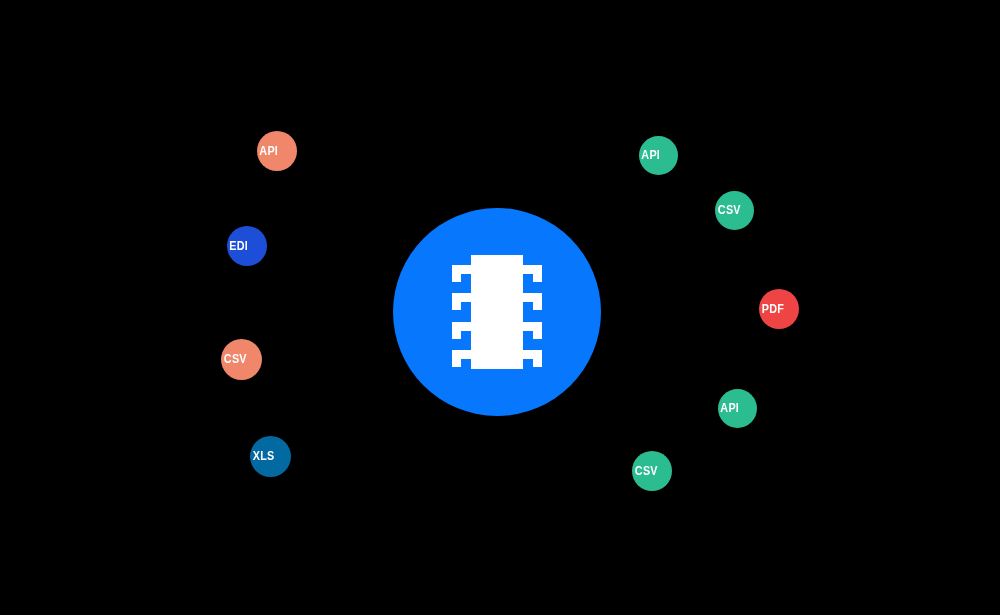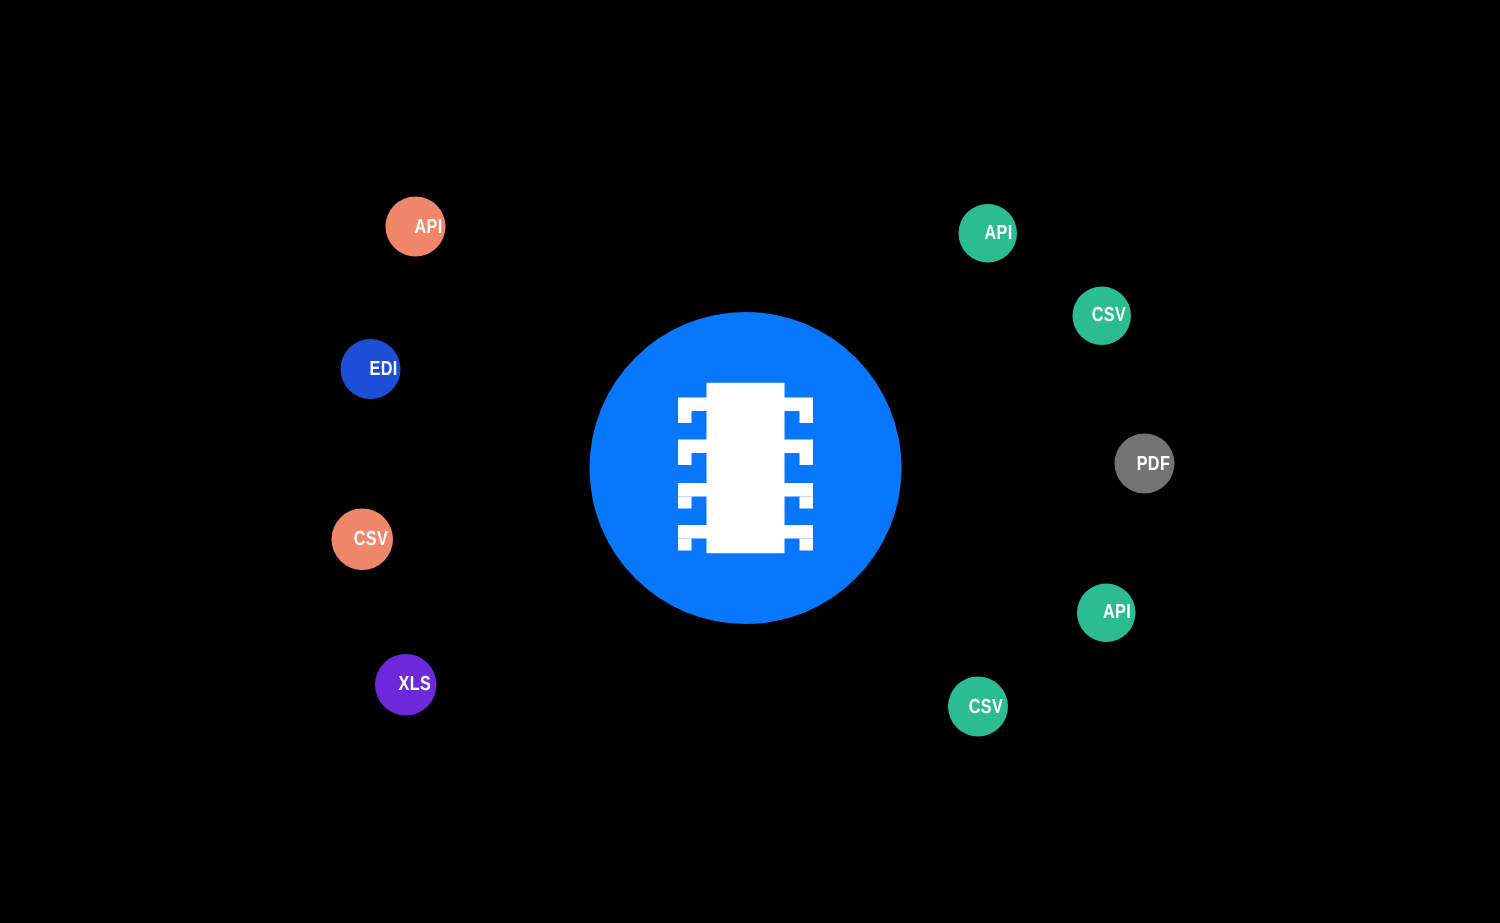--- a/index.html
+++ b/index.html
@@ -22,21 +22,21 @@
     justify-content: center;
   }
   .chip {
     display: block;
   }
   .node {
     position: absolute;
     border-radius: 50%;
     display: flex;
     align-items: center;
-    justify-content: flex-end;
+    justify-content: flex-start;
   }
   .node span {
     font-weight: 700;
     font-size: 13.5px;
     line-height: 1;
     letter-spacing: 0.3px;
     transform: scaleX(0.8);
     display: inline-block;
     white-space: nowrap;
   }
@@ -73,30 +73,30 @@
 
 <div class="node" style="width: 40px; height: 40px; left: 257px; top: 131px; background: rgb(240, 135, 107);">
       <span style="color: rgb(255, 255, 255);">API</span>
     </div>
     <div class="node" style="width: 40px; height: 40px; left: 227px; top: 226px; background: #1d4ed8;">
       <span style="color: rgb(255, 255, 255);">EDI</span>
     </div>
     <div class="node" style="width: 41px; height: 41px; left: 220.5px; top: 338.5px; background: rgb(240, 135, 107);">
       <span style="color: rgb(255, 255, 255);">CSV</span>
     </div>
-    <div class="node" style="width: 41px; height: 41px; left: 249.5px; top: 435.5px; background: #6d28d9;">
+    <div class="node" style="width: 41px; height: 41px; left: 249.5px; top: 435.5px; background: #0369a1;">
       <span style="color: rgb(255, 255, 255);">XLS</span>
     </div>
     <div class="node" style="width: 39px; height: 39px; left: 638.5px; top: 135.5px; background: rgb(43, 188, 144);">
       <span style="color: rgb(255, 255, 255);">API</span>
     </div>
     <div class="node" style="width: 39px; height: 39px; left: 714.5px; top: 190.5px; background: rgb(43, 188, 144);">
       <span style="color: rgb(255, 255, 255);">CSV</span>
     </div>
-    <div class="node" style="width: 40px; height: 40px; left: 743px; top: 289px; background: #737373;">
+    <div class="node" style="width: 40px; height: 40px; left: 759px; top: 289px; background: #ef4444;">
       <span style="color: rgb(255, 255, 255);">PDF</span>
     </div>
     <div class="node" style="width: 39px; height: 39px; left: 717.5px; top: 388.5px; background: rgb(43, 188, 144);">
       <span style="color: rgb(255, 255, 255);">API</span>
     </div>
     <div class="node" style="width: 40px; height: 40px; left: 632px; top: 451px; background: rgb(43, 188, 144);">
       <span style="color: rgb(255, 255, 255);">CSV</span>
     </div>
   </div>
 

